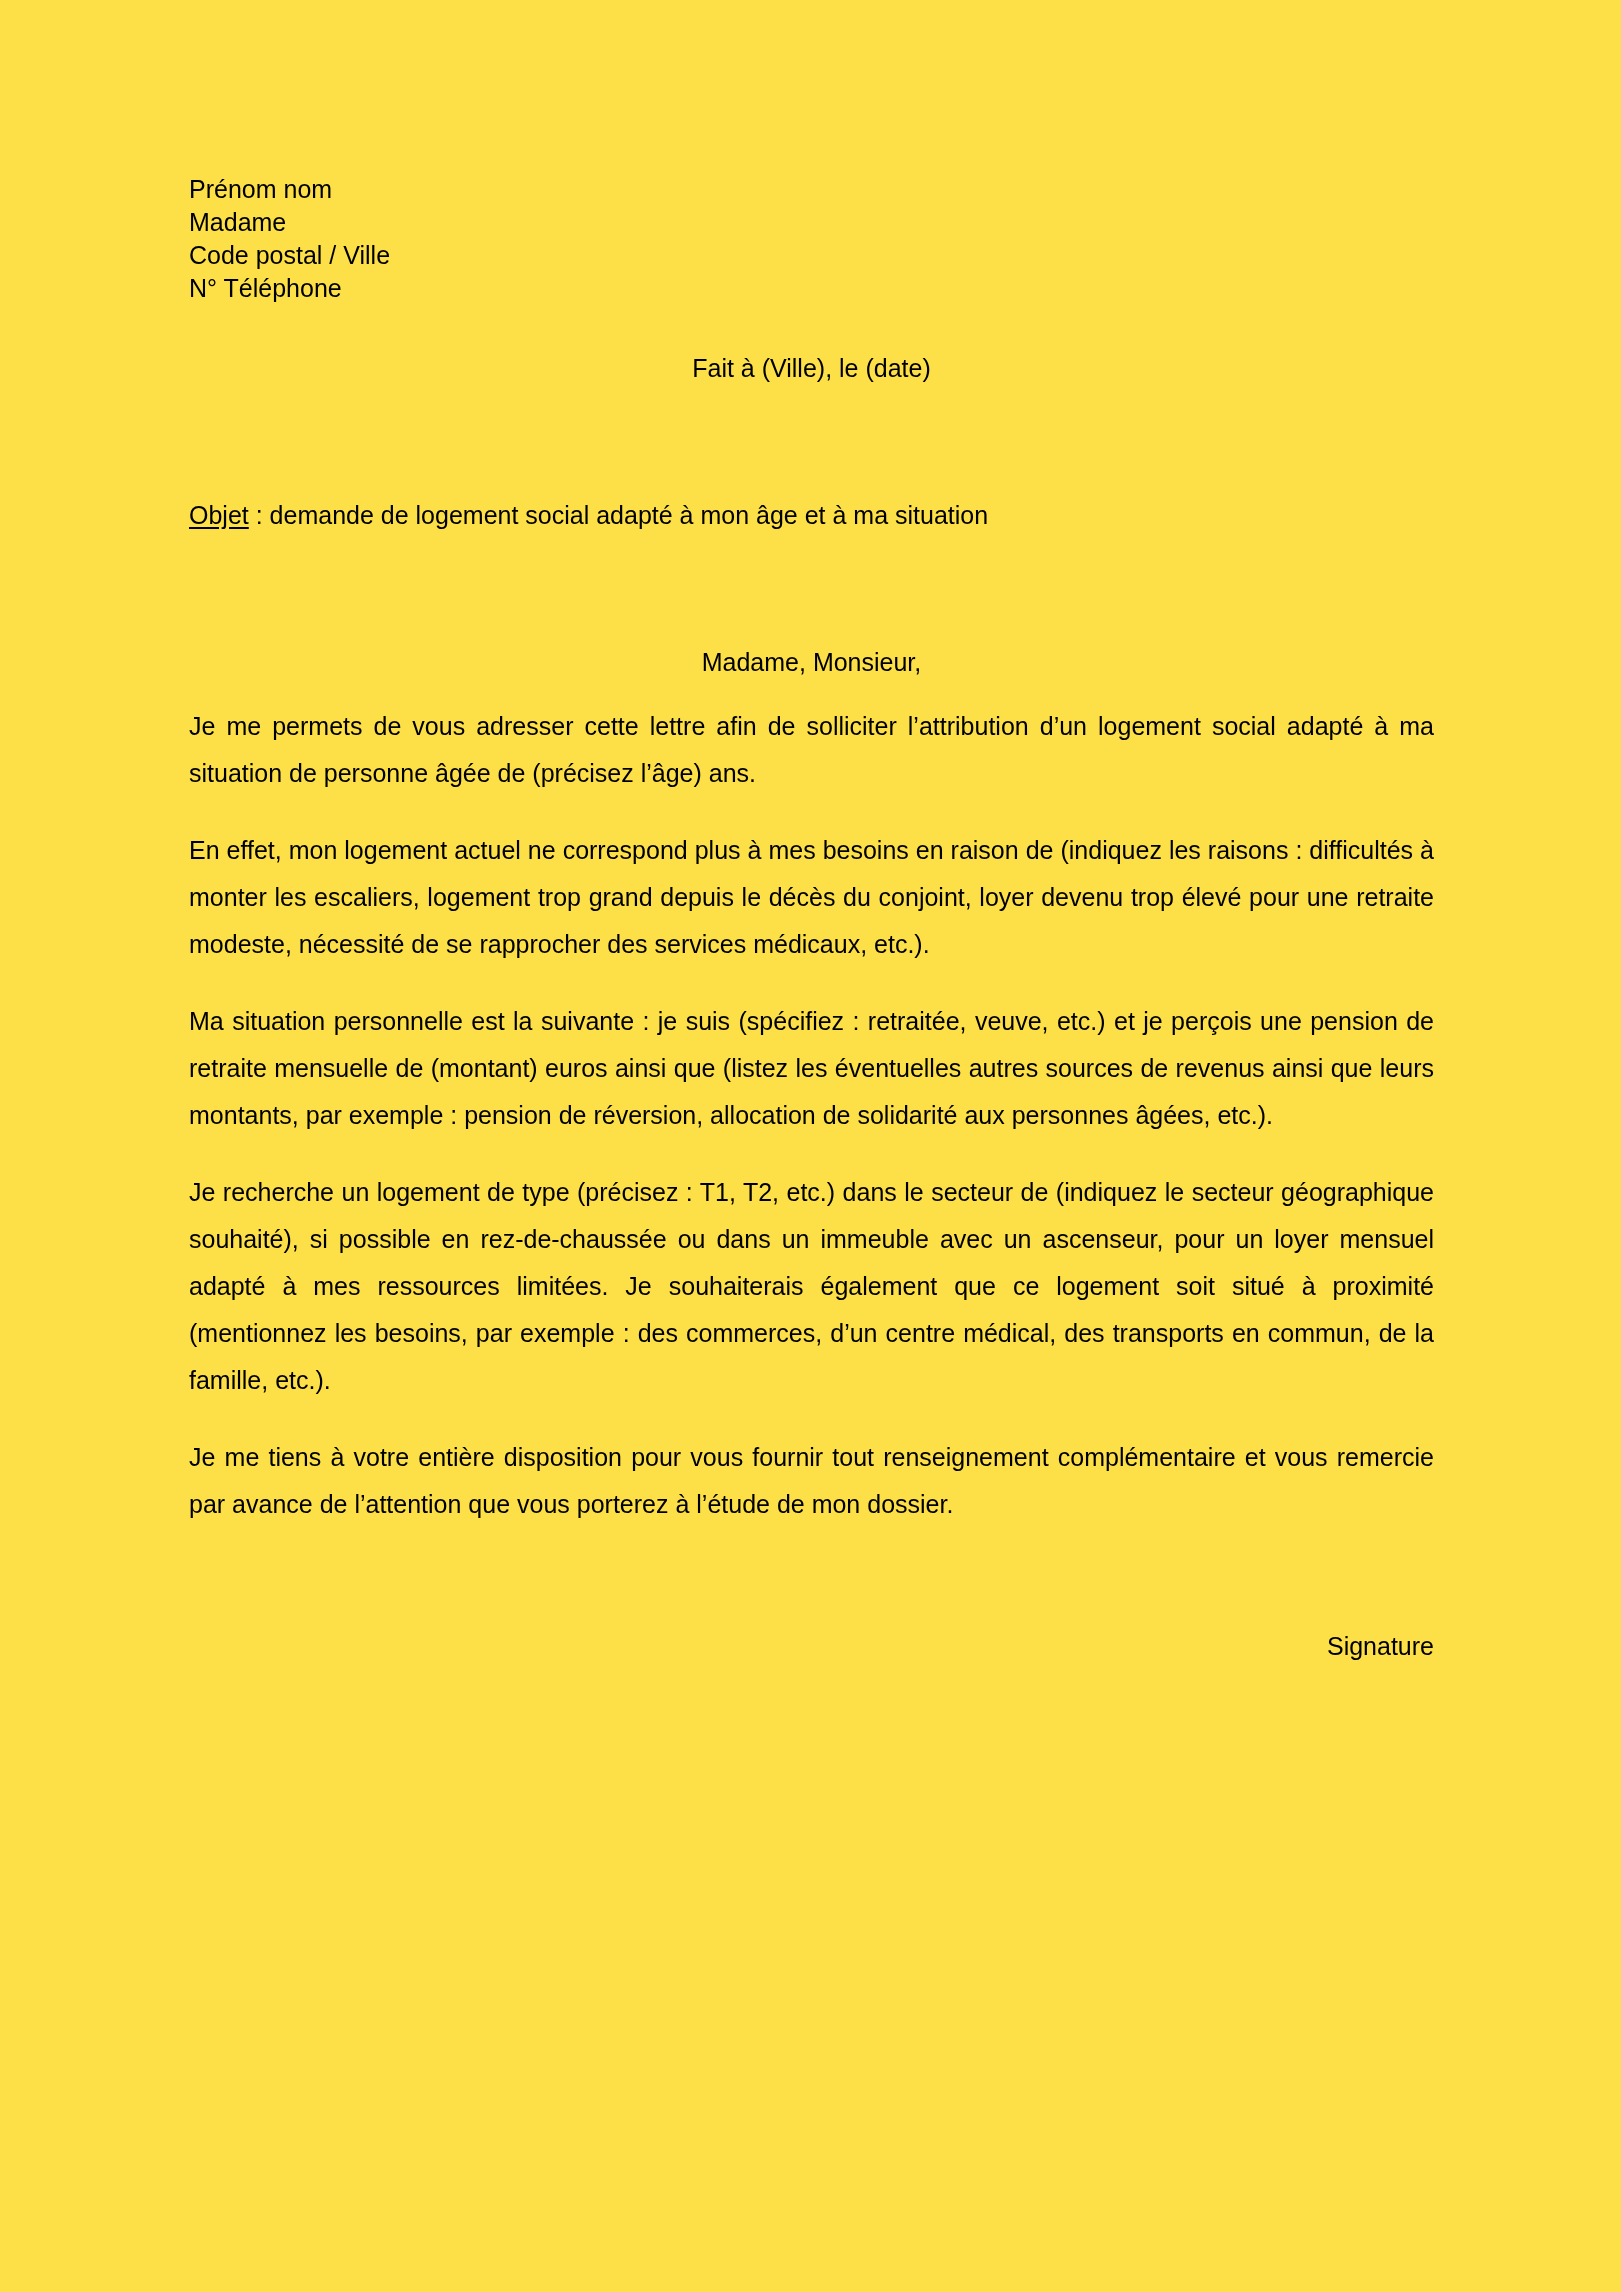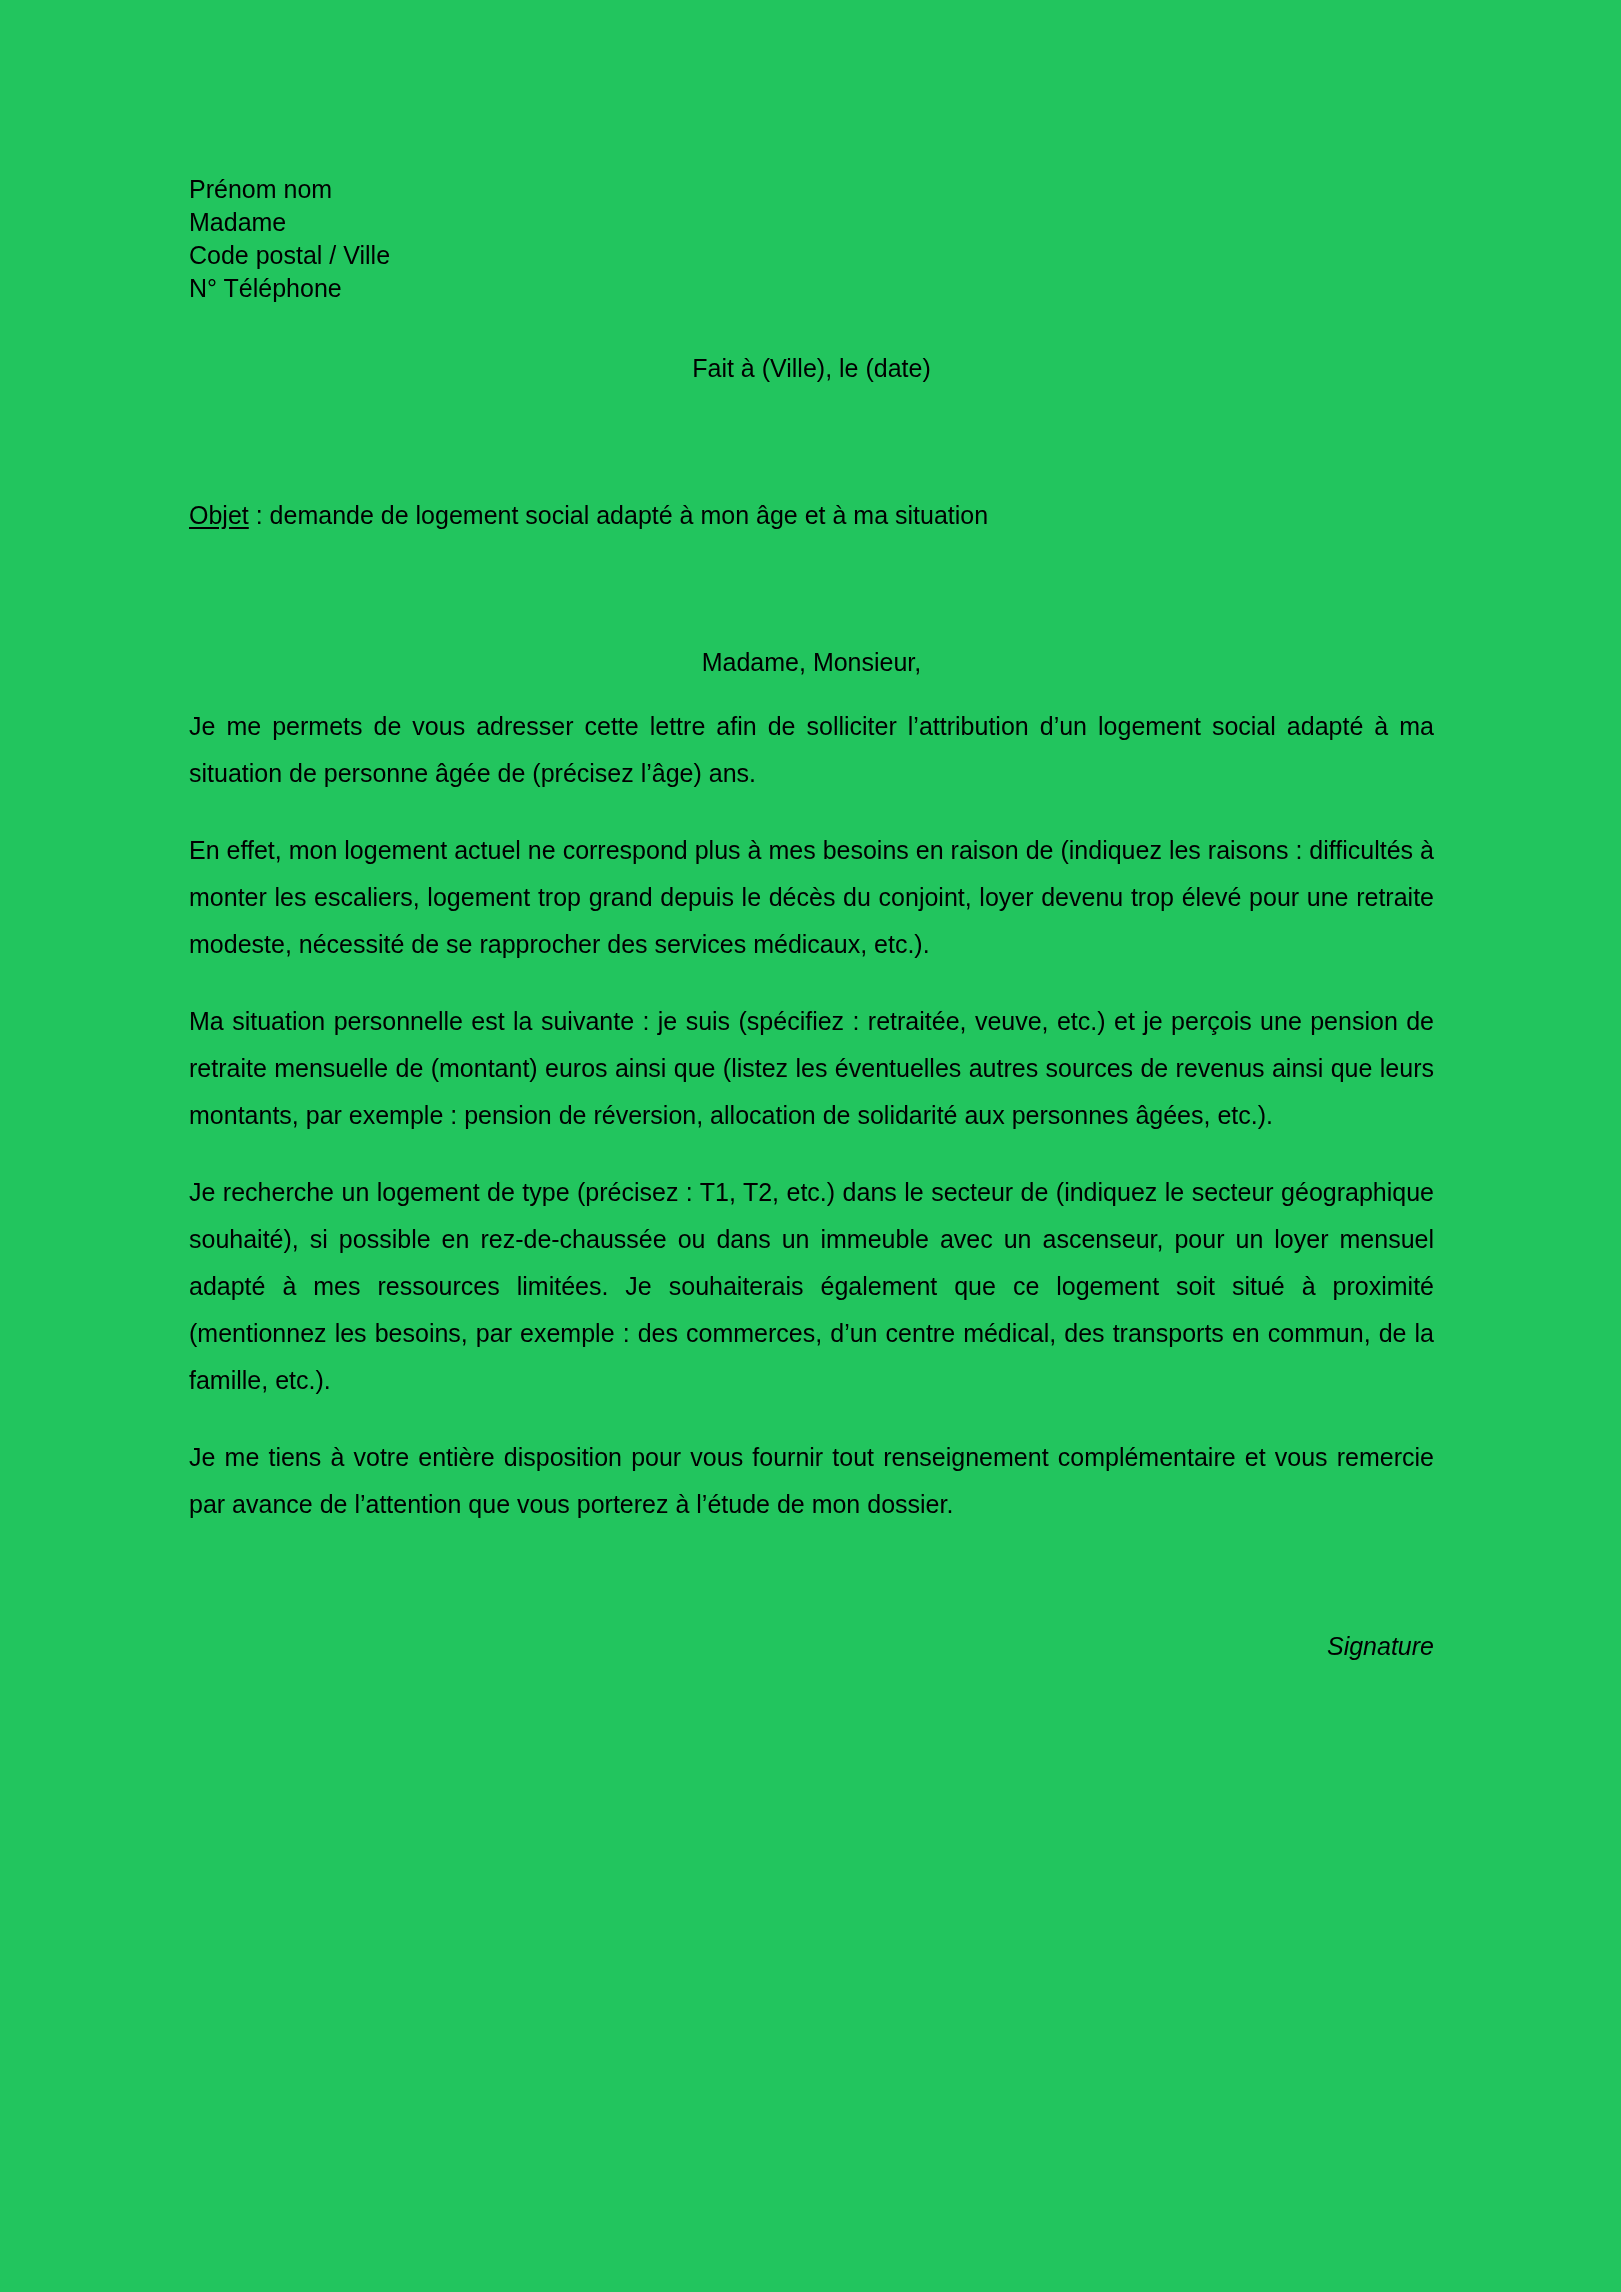--- a/index.html
+++ b/index.html
@@ -4,21 +4,21 @@
 <style>
   html, body {
     margin: 0;
     padding: 0;
     background: #ffffff;
   }
   .page {
     position: relative;
     width: 1621px;
     height: 2293px;
-    background: #22c55e;
+    background: #fde047;
     margin: 0 auto;
     box-sizing: border-box;
     font-family: "Liberation Sans", sans-serif;
     color: #000000;
     overflow: hidden;
   }
   .content {
     position: absolute;
     left: 189px;
     top: 0;
@@ -79,21 +79,20 @@
   }
   .body-par:first-of-type { margin-top: 0; }
 
   .paragraphs { margin-top: 23.5px; }
 
   .signature-line {
     margin-top: 102px;
     font-size: 25px;
     line-height: 33px;
     text-align: right;
-    font-style: italic;
   }
 </style>
 </head>
 <body>
 
 <div class="page">
   <div class="content">
 
     <div class="sender-block">
       <div class="sender-line">Prénom nom</div>

